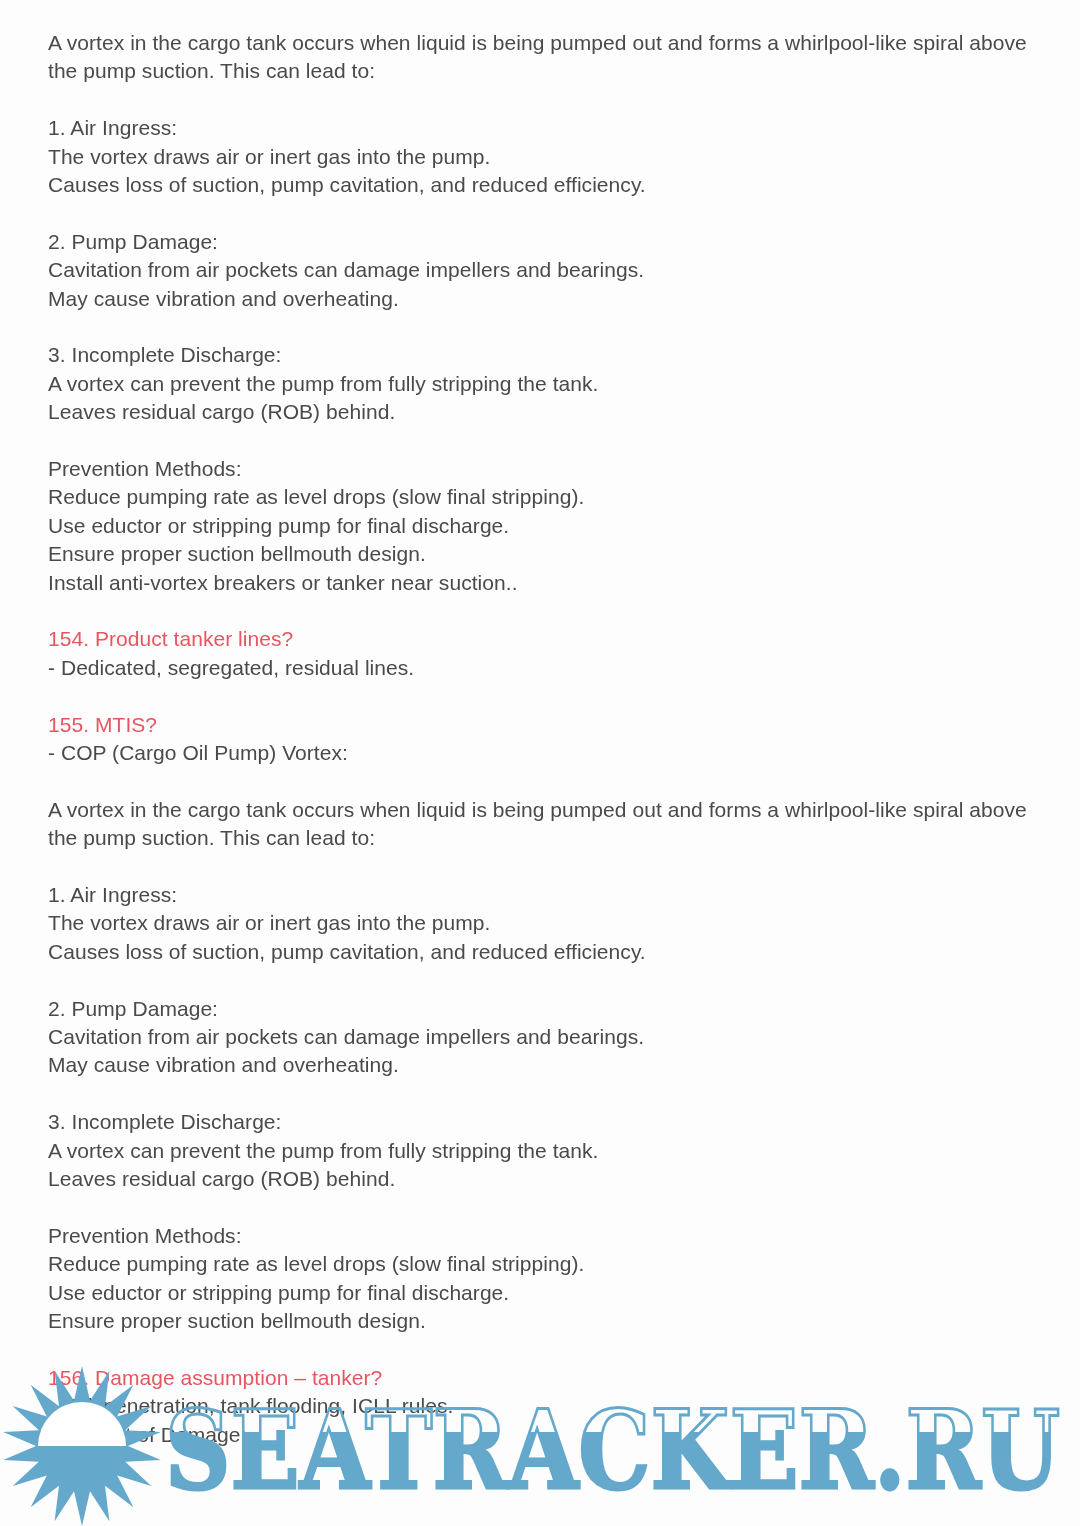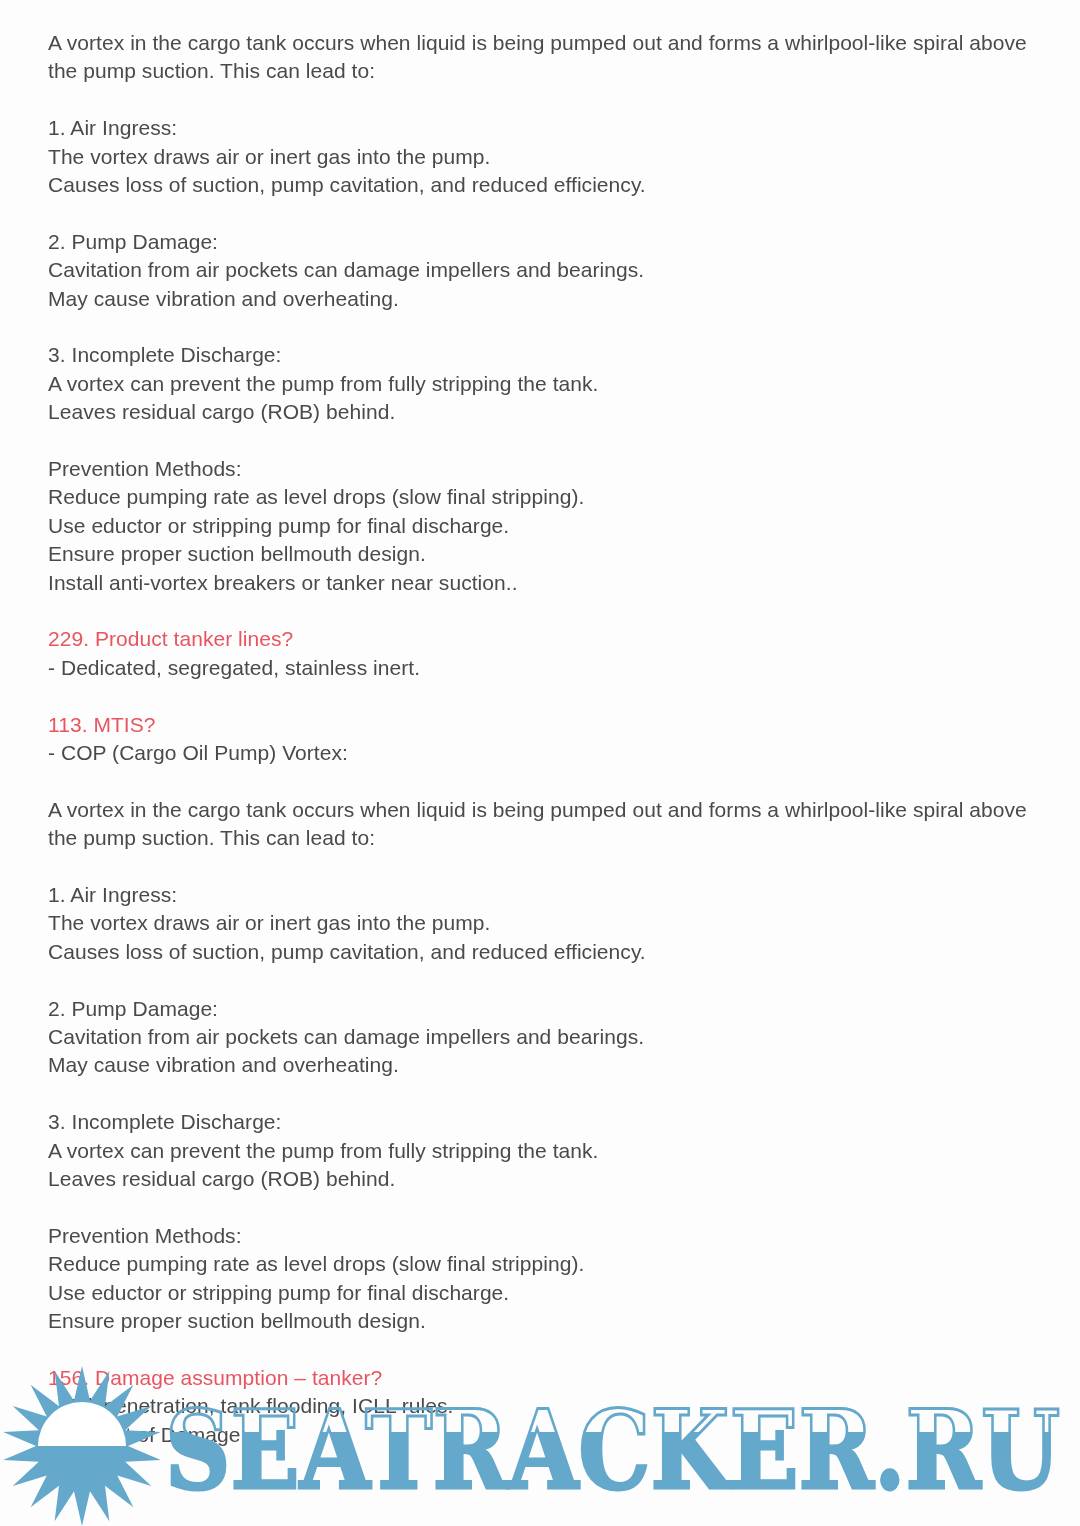--- a/index.html
+++ b/index.html
@@ -34,24 +34,24 @@
     <div class="line">3. Incomplete Discharge:</div>
     <div class="line">A vortex can prevent the pump from fully stripping the tank.</div>
     <div class="line">Leaves residual cargo (ROB) behind.</div>
     <div class="line"></div>
     <div class="line">Prevention Methods:</div>
     <div class="line">Reduce pumping rate as level drops (slow final stripping).</div>
     <div class="line">Use eductor or stripping pump for final discharge.</div>
     <div class="line">Ensure proper suction bellmouth design.</div>
     <div class="line">Install anti-vortex breakers or tanker near suction..</div>
     <div class="line"></div>
-    <div class="line q">229. Product tanker lines?</div>
-    <div class="line">- Dedicated, segregated, stainless inert.</div>
+    <div class="line q">154. Product tanker lines?</div>
+    <div class="line">- Dedicated, segregated, residual lines.</div>
     <div class="line"></div>
-    <div class="line q">113. MTIS?</div>
+    <div class="line q">155. MTIS?</div>
     <div class="line">- COP (Cargo Oil Pump) Vortex:</div>
     <div class="line"></div>
     <div class="line">A vortex in the cargo tank occurs when liquid is being pumped out and forms a whirlpool-like spiral above</div>
     <div class="line">the pump suction. This can lead to:</div>
     <div class="line"></div>
     <div class="line">1. Air Ingress:</div>
     <div class="line">The vortex draws air or inert gas into the pump.</div>
     <div class="line">Causes loss of suction, pump cavitation, and reduced efficiency.</div>
     <div class="line"></div>
     <div class="line">2. Pump Damage:</div>

